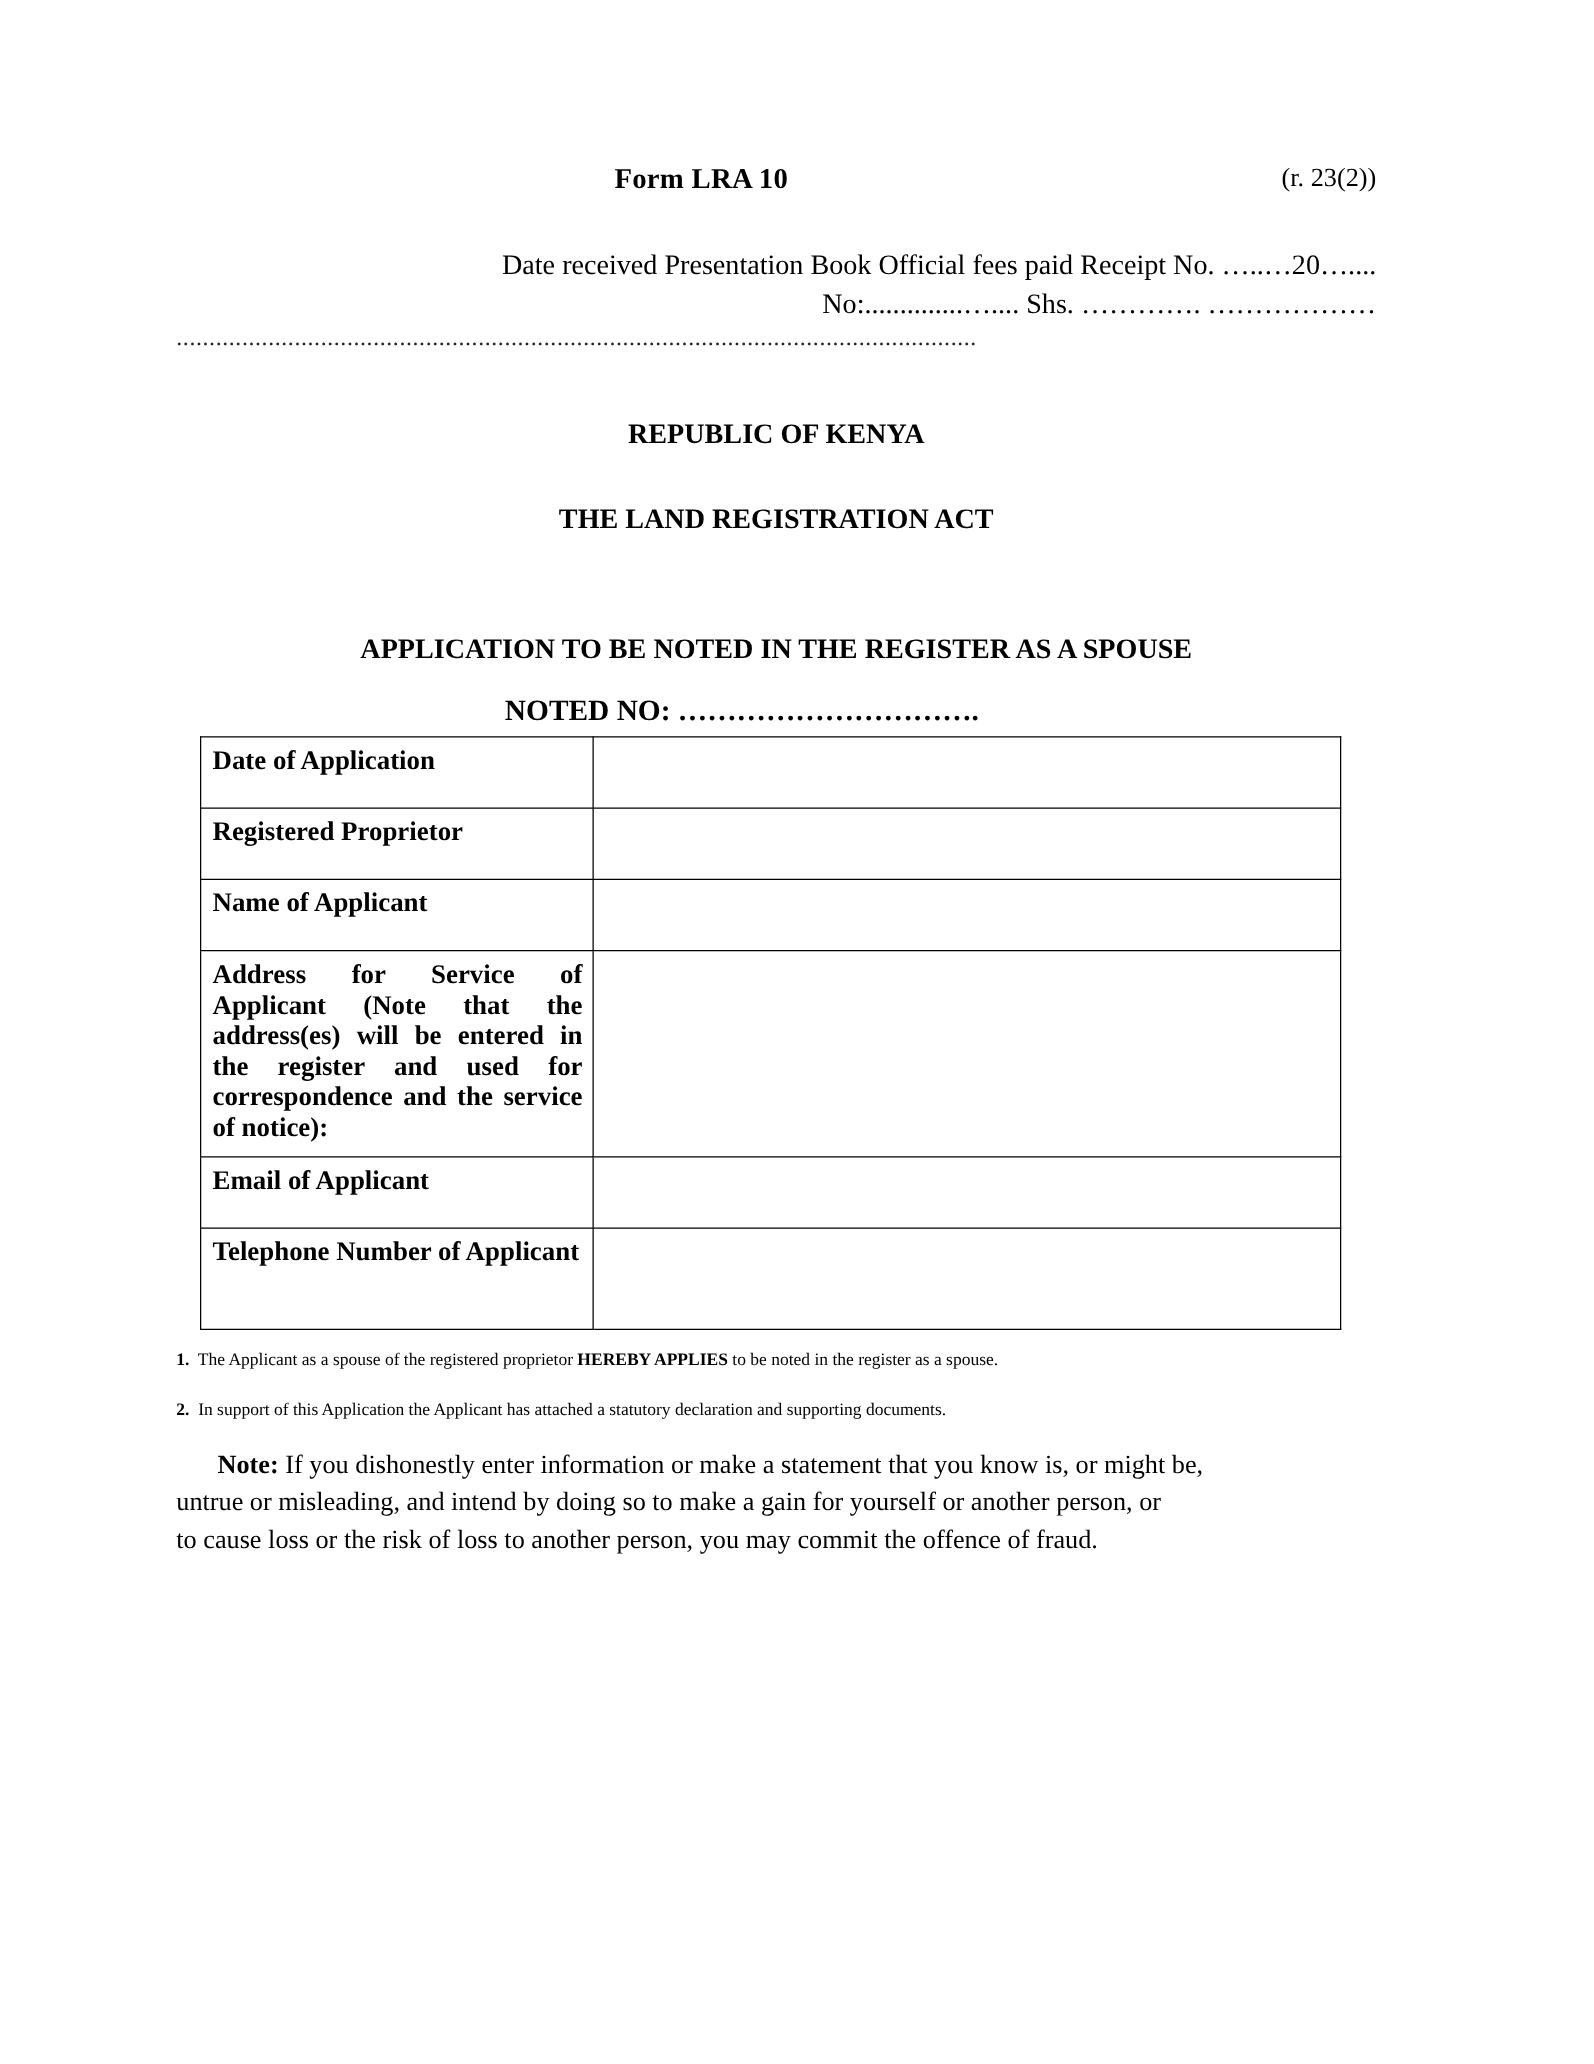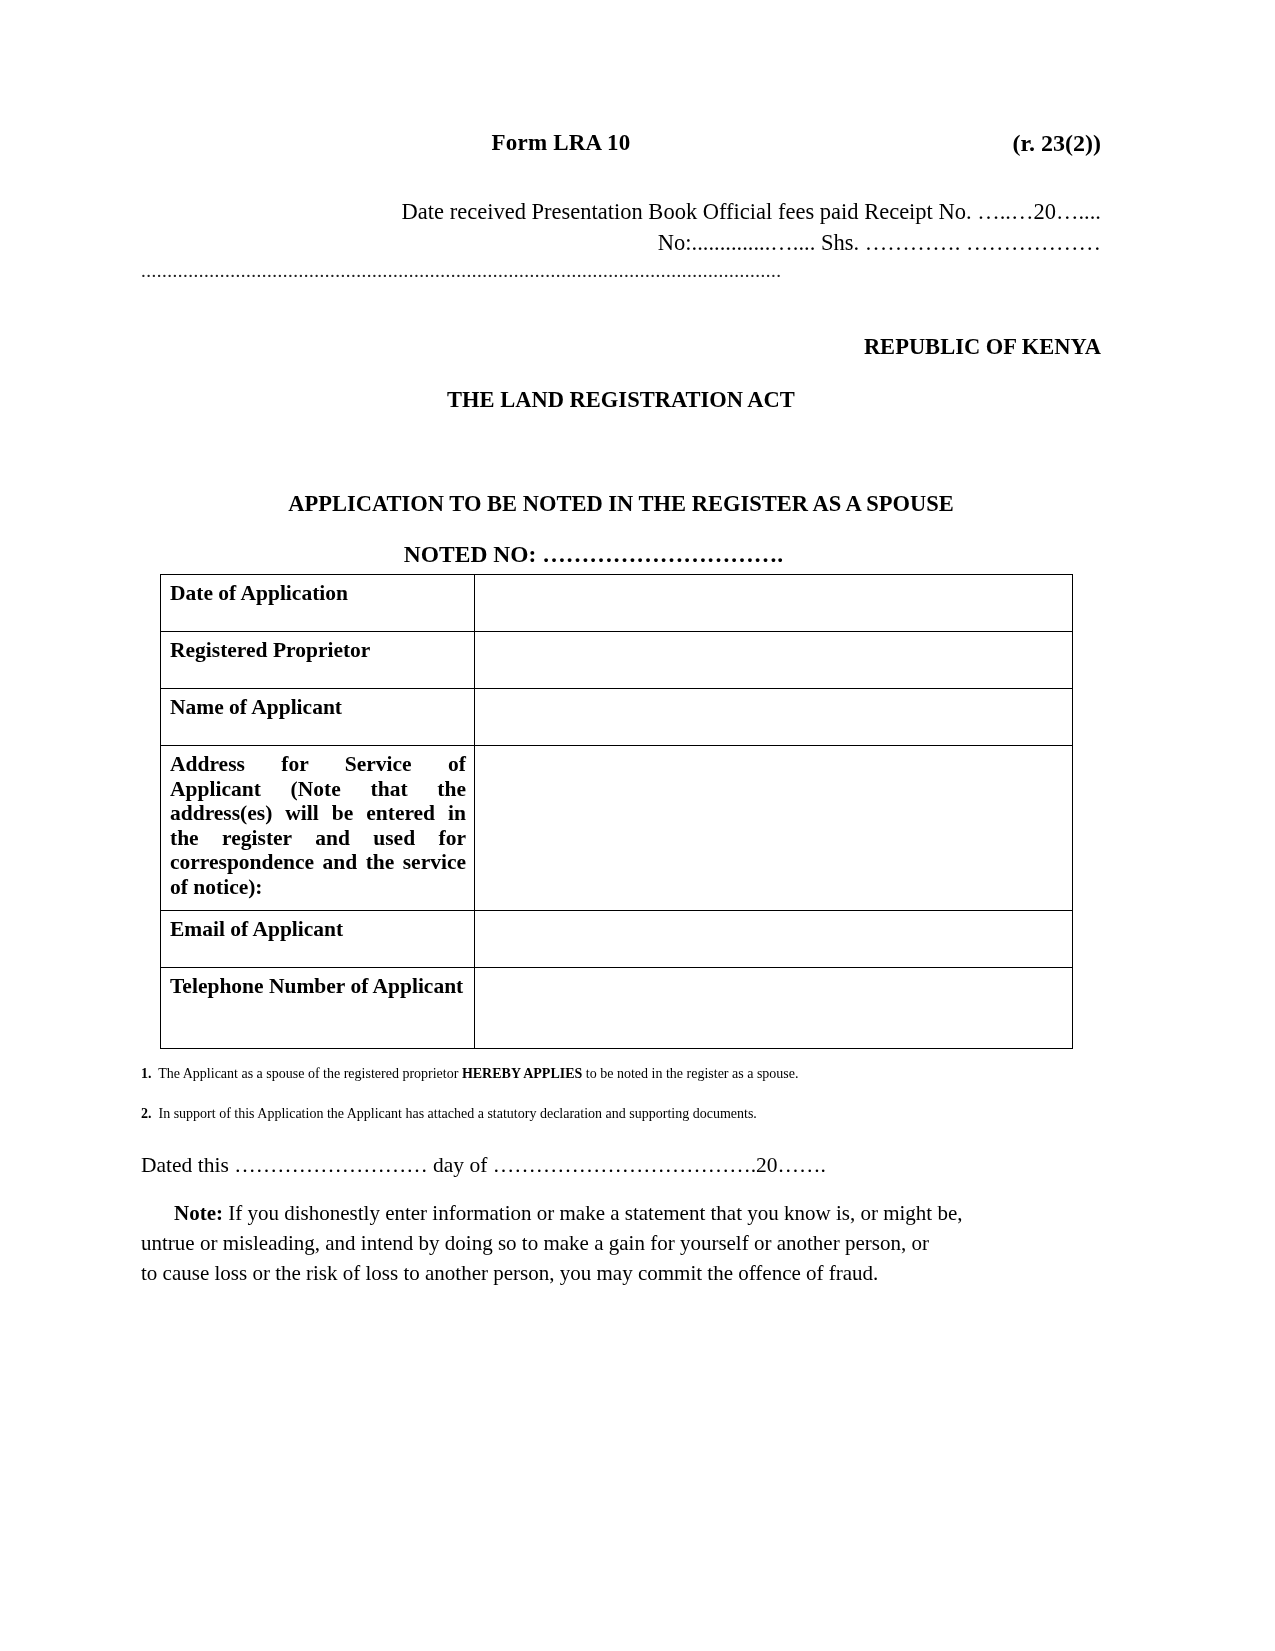--- a/index.html
+++ b/index.html
@@ -41,22 +41,22 @@
     width: 840px;
     text-align: center;
     font-size: 23px;
     font-weight: bold;
     letter-spacing: 0.2px;
   }
   .rule-no {
     position: absolute;
     right: 0;
     top: 0;
-    font-size: 24px;
-    font-weight: bold;
+    font-size: 21px;
+    font-weight: normal;
   }
 
   
   .receipt-block {
     margin-top: 22px;
     font-size: 22.5px;
     line-height: 31px;
   }
   .receipt-line { white-space: pre; text-align: right; }
   .dotted-rule {
@@ -69,21 +69,21 @@
     margin-top: 2px;
   }
 
   
   .headings { margin-top: 26px; }
   .heading {
     text-align: center;
     font-weight: bold;
     font-size: 22.5px;
   }
-  .heading.h1 { margin-bottom: 1px; text-align: right; }
+  .heading.h1 { margin-bottom: 16px; }
   .sp-1 { height: 26px; }
   .sp-2 { height: 26px; }
   .sp-3 { height: 52px; }
   .sp-4 { height: 24px; }
 
   .title-no {
     text-align: center;
     font-weight: bold;
     font-size: 23.5px;
     padding-right: 55px;
@@ -205,21 +205,20 @@
 
     <div class="items">
       <div class="item">
         <span class="num">1.</span><span>&nbsp; </span><span>The Applicant as a spouse of the registered proprietor </span><b>HEREBY APPLIES</b><span> to be noted in the register as a spouse.</span>
       </div>
       <div class="item">
         <span class="num">2.</span><span>&nbsp; </span><span>In support of this Application the Applicant has attached a statutory declaration and supporting documents.</span>
       </div>
     </div>
 
-    <div class="dated">Dated this ……………………… day of ……………………………….20…….</div>
 
     <div class="note">
       <div><b>Note:</b><span> If you dishonestly enter information or make a statement that you know is, or might be,</span></div>
       <div>untrue or misleading, and intend by doing so to make a gain for yourself or another person, or</div>
       <div>to cause loss or the risk of loss to another person, you may commit the offence of fraud.</div>
     </div>
 
   </div>
 </div>
 

